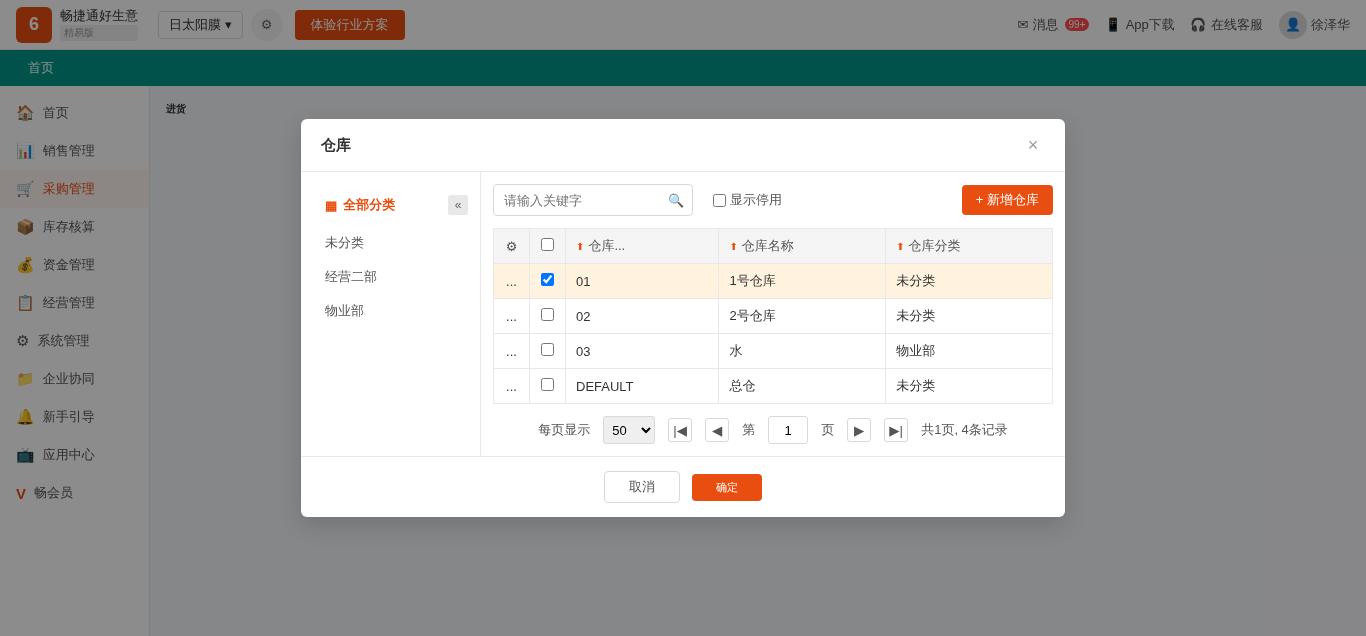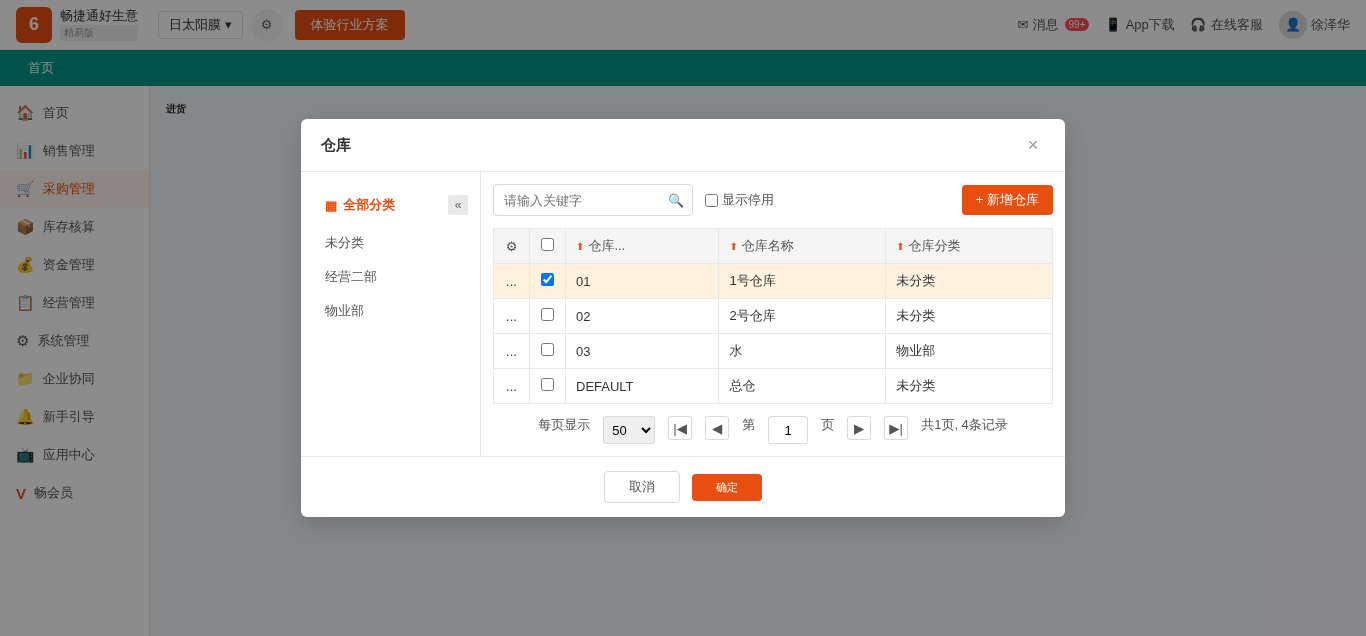--- a/index.html
+++ b/index.html
@@ -181,21 +181,21 @@
       width: 200px; height: 32px;
       border: 1px solid #d9d9d9; border-radius: 4px;
       padding: 0 30px 0 10px; font-size: 13px; outline: none;
     }
     .search-icon-btn {
       position: absolute; right: 8px;
       cursor: pointer; color: #999;
     }
     .show-disabled {
       display: flex; align-items: center; gap: 4px;
-      color: #555; font-size: 13px; cursor: pointer;
+      color: #555; font-size: 13px; cursor: pointer; margin-left: 8px;
     }
     .show-disabled input[type=checkbox] { cursor: pointer; }
     .add-btn {
       margin-left: auto;
       background: #e84e0f; color: #fff; border: none;
       padding: 6px 14px; border-radius: 4px; cursor: pointer; font-size: 13px;
       display: flex; align-items: center; gap: 4px;
     }
 
     
@@ -212,21 +212,21 @@
       padding: 8px 10px; color: #333;
     }
     .data-table tr.highlighted td { background: #fff3e0; }
     .th-sort { display: flex; align-items: center; gap: 4px; }
     .sort-icon { color: #e84e0f; font-size: 10px; }
     .row-num { text-align: center; color: #555; }
     .row-actions { color: #999; text-align: center; }
 
     
     .pagination {
-      display: flex; justify-content: center;
+      display: flex; align-items: center; justify-content: center;
       gap: 13px; margin-top: 12px; font-size: 13px; color: #555;
     }
     .page-select {
       height: 28px; border: 1px solid #d9d9d9; border-radius: 3px;
       padding: 0 4px; font-size: 13px;
     }
     .page-btn {
       width: 24px; height: 24px; border: 1px solid #d9d9d9; border-radius: 3px;
       background: #fff; cursor: pointer; display: flex; align-items: center; justify-content: center;
       color: #555;

